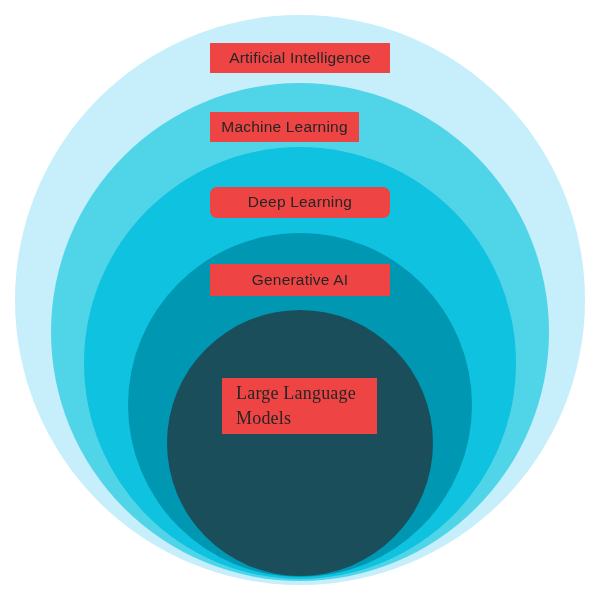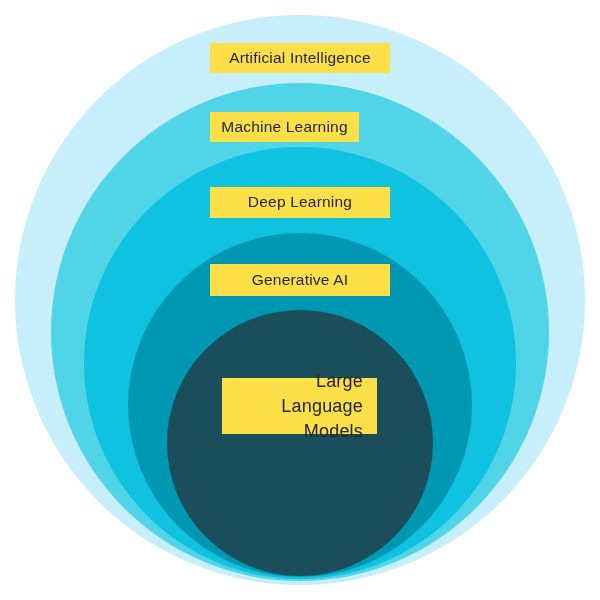--- a/index.html
+++ b/index.html
@@ -21,40 +21,41 @@
   }
   
   .circle.c1 { left: 15px;  top: 15px;  width: 570px; height: 570px; }
   .circle.c2 { left: 51px;  top: 83px;  width: 498px; height: 498px; }
   .circle.c3 { left: 84px;  top: 147px; width: 432px; height: 432px; }
   .circle.c4 { left: 128px; top: 233px; width: 344px; height: 344px; }
   .circle.c5 { left: 167px; top: 310px; width: 266px; height: 266px; }
 
   .label-box {
     position: absolute;
-    background: #fde047;
+    background: #ef4444;
     display: flex;
     align-items: center;
     justify-content: center;
-    text-align: right;
+    text-align: left;
     color: #252525;
     font-size: 15.5px;
     letter-spacing: 0.2px;
     line-height: 1.2;
   }
   .label-box.l1 { left: 210px; top: 43px;  width: 180px; height: 30px; }
   .label-box.l2 { left: 210px; top: 112px; width: 149px; height: 30px; }
-  .label-box.l3 { left: 210px; top: 187px; width: 180px; height: 31px; }
+  .label-box.l3 { left: 210px; top: 187px; width: 180px; height: 31px; border-radius: 7px; }
   .label-box.l4 { left: 210px; top: 264px; width: 180px; height: 32px; }
   .label-box.l5 {
     left: 222px; top: 378px; width: 155px; height: 56px;
     font-size: 18px;
     line-height: 25px;
     padding: 0 14px;
     box-sizing: border-box;
+    font-family: Liberation Serif, serif;
   }
 </style>
 </head>
 <body>
 
 <div class="canvas">
 
   <div class="circle c1" style="background: rgb(198, 239, 251);"></div>
   <div class="circle c2" style="background: rgb(80, 212, 232);"></div>
   <div class="circle c3" style="background: rgb(14, 194, 224);"></div>

